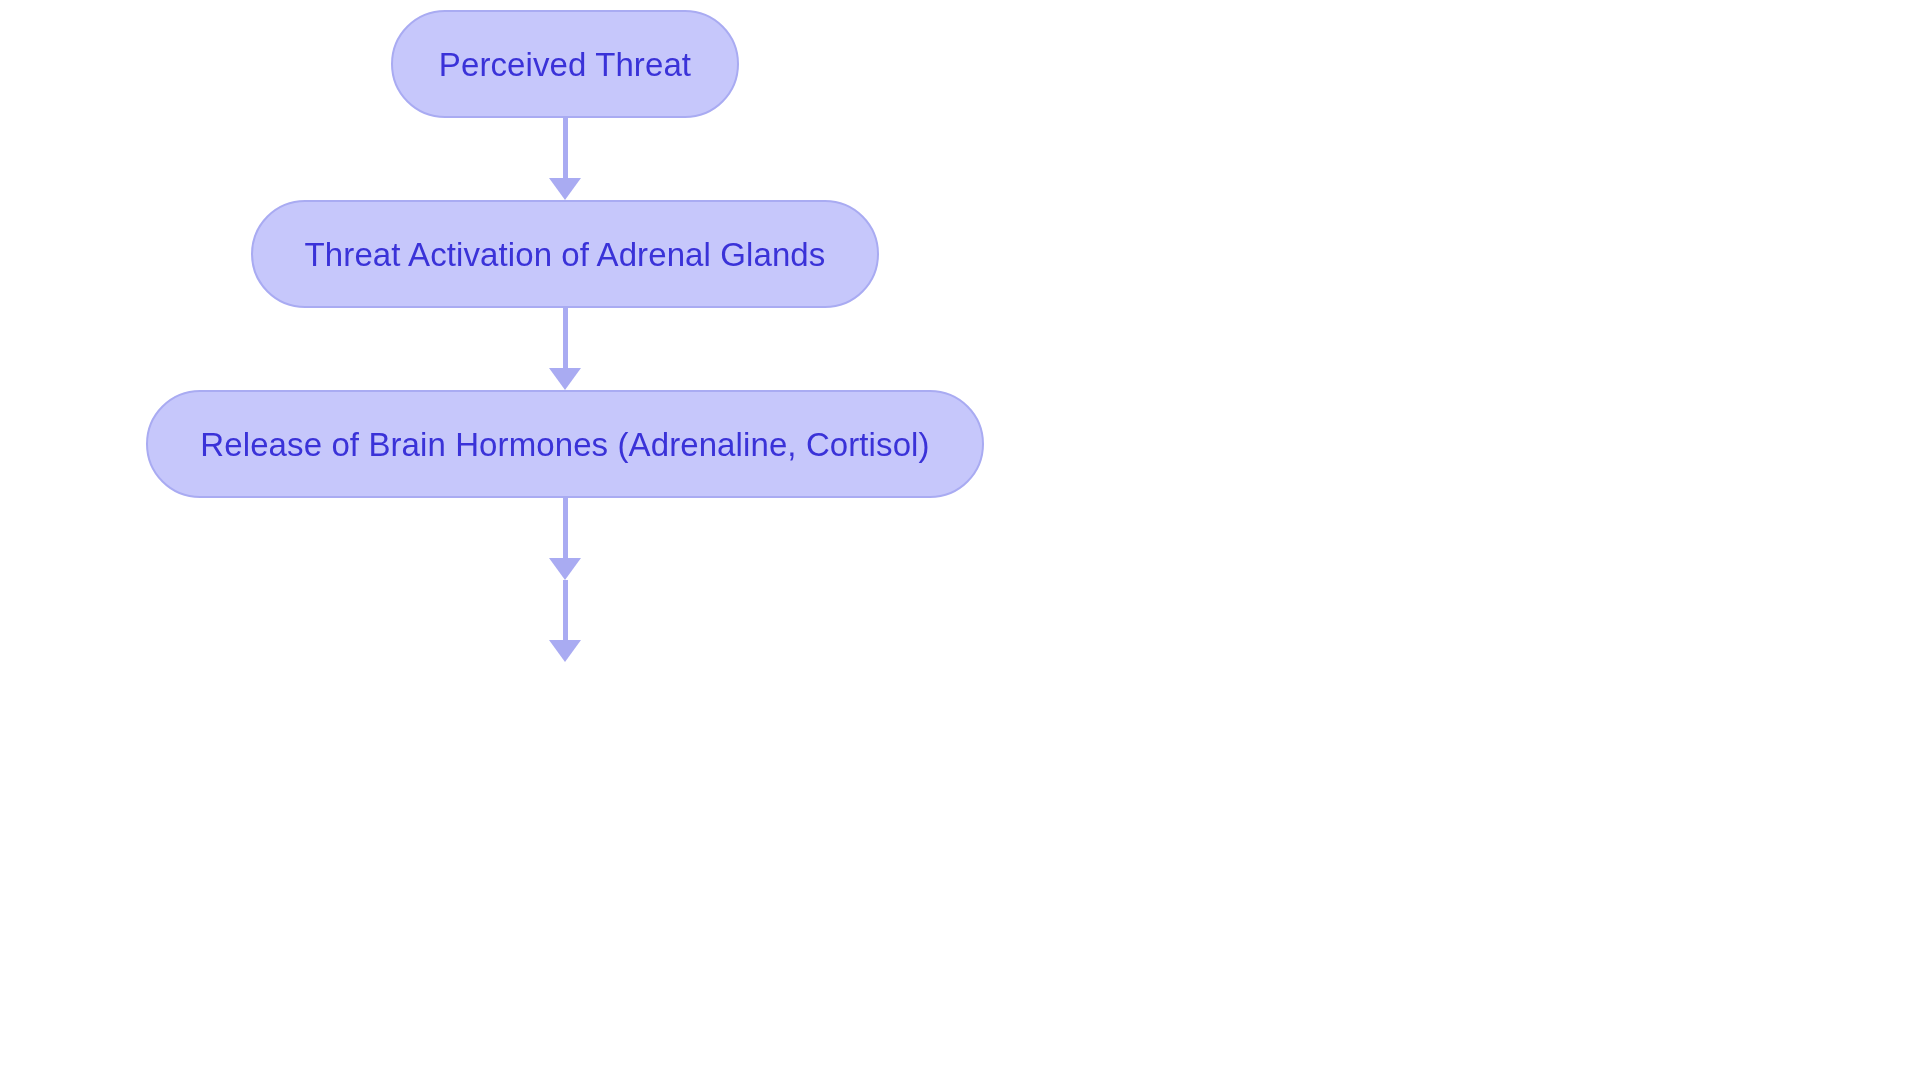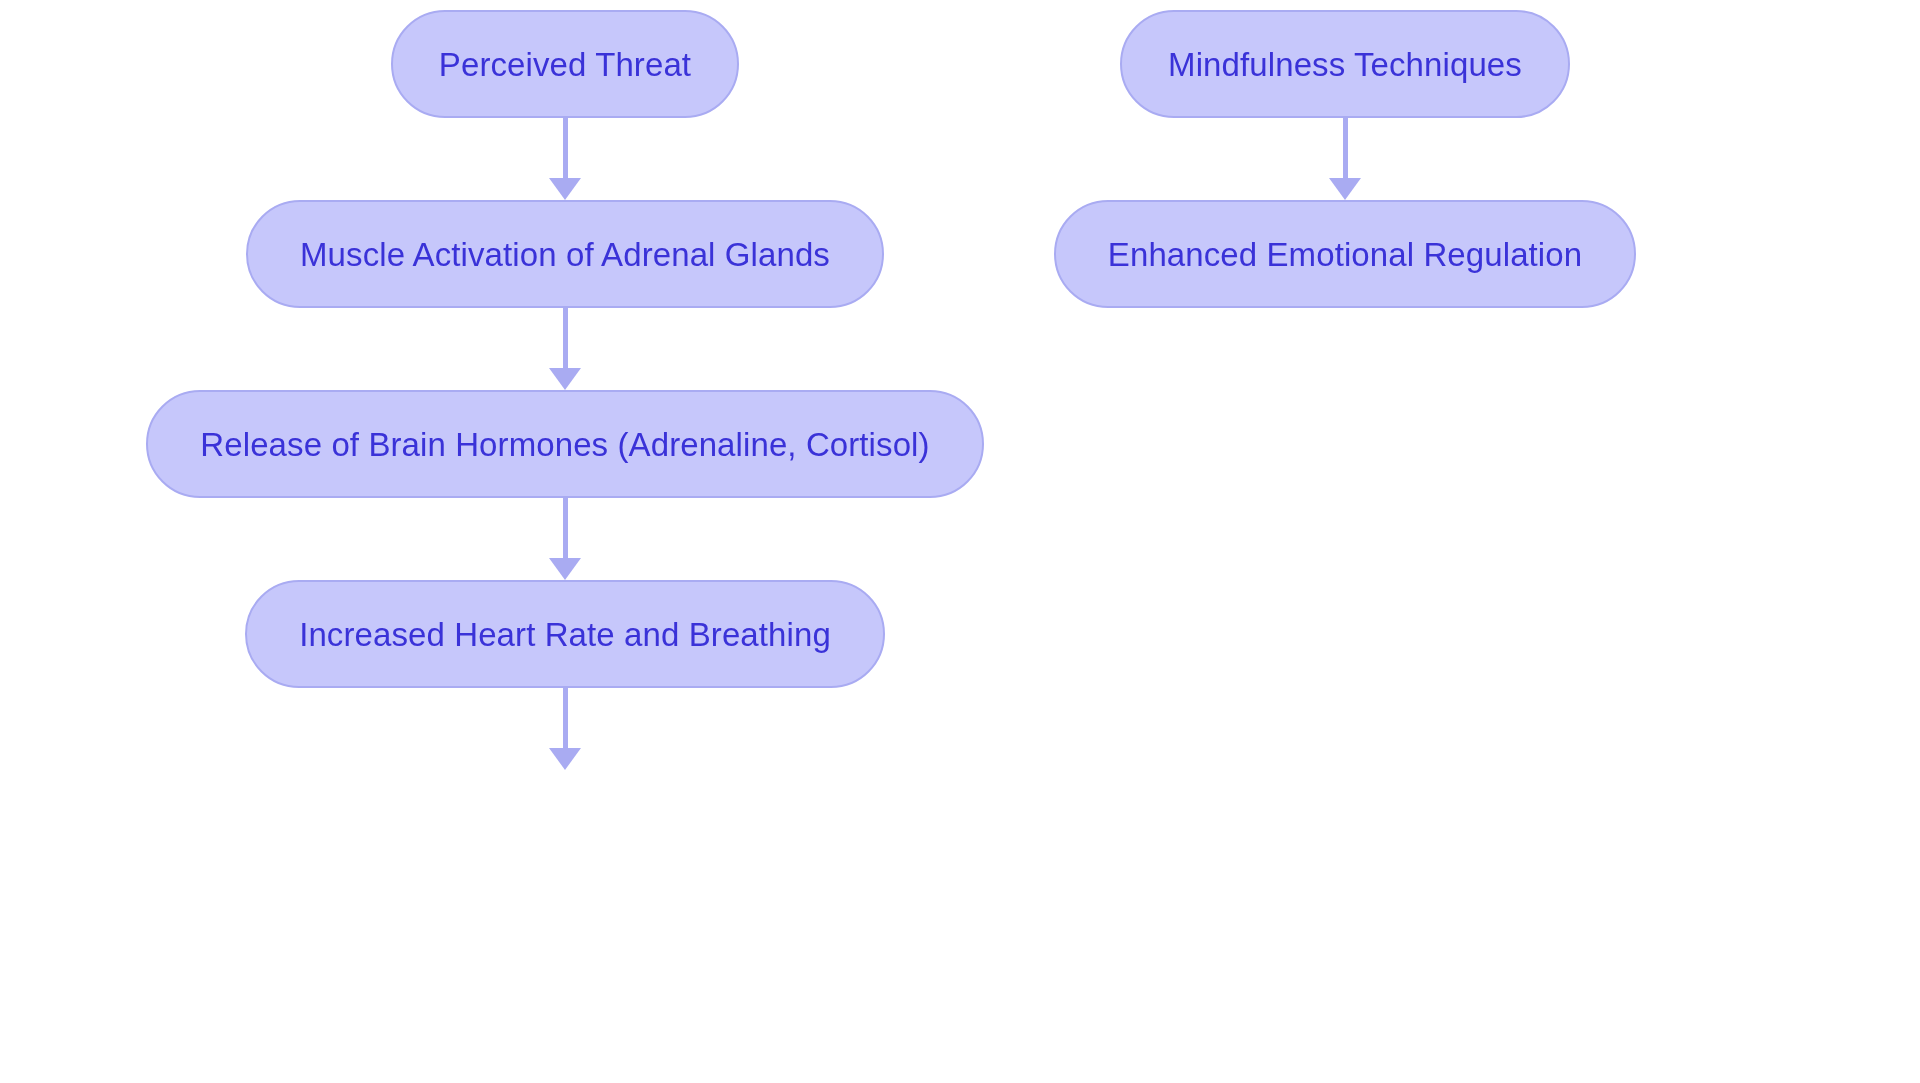--- a/index.html
+++ b/index.html
@@ -102,59 +102,40 @@
     <div class="node">
       <span>Perceived Threat</span>
     </div>
 
     <div class="connector gap-1">
       <div class="shaft"></div>
       <div class="head"></div>
     </div>
 
     <div class="node wide">
-      <span>Muscle Activation of Adrenal Glands</span>
+      <span>Threat Activation of Adrenal Glands</span>
     </div>
 
     <div class="connector gap-2">
       <div class="shaft"></div>
       <div class="head"></div>
     </div>
 
     <div class="node wide">
       <span>Release of Brain Hormones (Adrenaline, Cortisol)</span>
     </div>
 
     <div class="connector gap-3">
       <div class="shaft"></div>
       <div class="head"></div>
     </div>
 
-    <div class="node wide">
-      <span>Increased Heart Rate and Breathing</span>
-    </div>
 
     <div class="connector gap-4">
       <div class="shaft"></div>
       <div class="head"></div>
     </div>
 
 
   </div>
 
-  <div class="flow-column" id="column-mindfulness">
-
-    <div class="node">
-      <span>Mindfulness Techniques</span>
-    </div>
-
-    <div class="connector gap-r1">
-      <div class="shaft"></div>
-      <div class="head"></div>
-    </div>
-
-    <div class="node wide">
-      <span>Enhanced Emotional Regulation</span>
-    </div>
-
-  </div>
 
 </div>
 
 </body></html>

